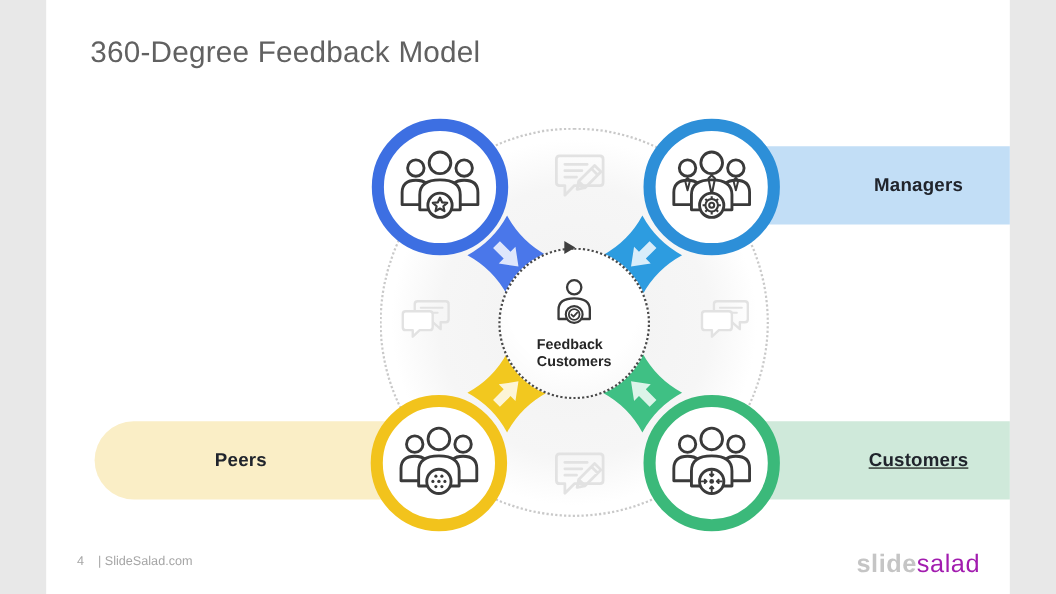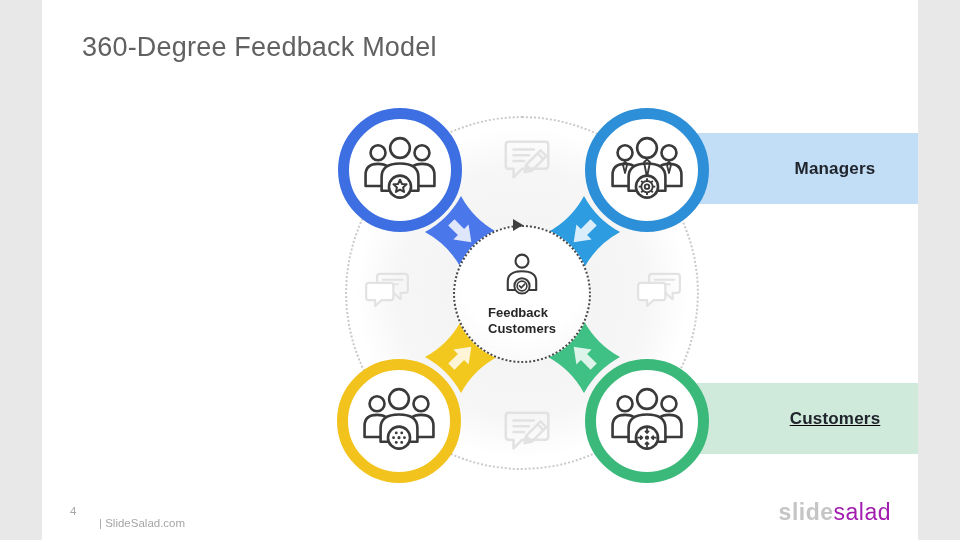--- a/index.html
+++ b/index.html
@@ -58,21 +58,21 @@
     display:flex; flex-direction:column; align-items:center; justify-content:center; gap:2px;
   }
   .center-label { text-align:left; font-size:13px; font-weight:bold; color:#262626; line-height:1.25; }
   .center-label span { display:block; }
   .rotation-marker {
     position:absolute; left:471px; top:219px; width:0; height:0; z-index:8;
     border-left:10px solid #3f3f3f; border-top:6px solid transparent; border-bottom:6px solid transparent;
   }
   
   .footer-page  { position:absolute; left:28px; top:505px; font-size:11.5px; color:#a6a6a6; }
-  .footer-site  { position:absolute; left:57px; top:505px; font-size:11.5px; color:#a6a6a6;margin-top:12px; }
+  .footer-site  { position:absolute; left:47px; top:505px; font-size:11.5px; color:#a6a6a6; }
   .logo { position:absolute; right:27px; top:499px; font-size:23px; letter-spacing:.5px; }
   .logo .bold  { font-weight:bold; color:#c5c5c5;margin-left:36px; }
   .logo .light { font-weight:normal; color:#a21caf; }
 </style>
 </head>
 <body>
 
 <div class="slide">
 
   <div class="title">360-Degree Feedback Model</div>
@@ -104,20 +104,23 @@
   <svg class="bg-icon" style="left:455px;top:404px" width="62" height="56" viewBox="0 0 64 58">
     <g stroke="#e2e2e2" stroke-width="2.6" fill="none" stroke-linejoin="round" stroke-linecap="round">
       <path d="M12 9 H50 Q53 9 53 12 V34 Q53 37 50 37 H26 L17 46 V37 H12 Q9 37 9 34 V12 Q9 9 12 9 Z"></path>
       <path d="M17 17 H38 M17 23 H33 M17 29 H28"></path>
       <path d="M30 33 L45 18 L51 24 L36 39 Z M28.5 40.5 L30 33 M28.5 40.5 L36 39 M42 21 L48 27"></path>
     </g>
   </svg>
 
   <div class="pill tr" style="--pill: #c2def6; --ring: #2d8fd8; --arrow: #2d9ce0;">
     <div class="pill-label">Managers</div>
+  </div>
+  <div class="pill bl" style="--pill: #faeec6; --ring: #f2c31c; --arrow: #f2c81f;">
+    <div class="pill-label">Peers</div>
   </div>
   <div class="pill br" style="--pill: #cfe9da; --ring: #3bb97a; --arrow: #3fc084;">
     <div class="pill-label">Customers</div>
   </div>
 
   <svg class="arrow tl" viewBox="-40 -40 80 80" style="--pill: #c9d2f6; --ring: #3d6fe2; --arrow: #4a77ea;">
     <path d="M0 -37 Q13 -13 37 0 Q13 13 0 37 Q-13 13 -37 0 Q-13 -13 0 -37 Z" fill="currentColor"></path>
     <path d="M-14 -4.5 H0 V-11 L15 0 L0 11 V4.5 H-14 Z" fill="rgba(255,255,255,0.82)" transform="rotate(45)"></path>
   </svg>
   <svg class="arrow tr" viewBox="-40 -40 80 80" style="--pill: #c2def6; --ring: #2d8fd8; --arrow: #2d9ce0;">

